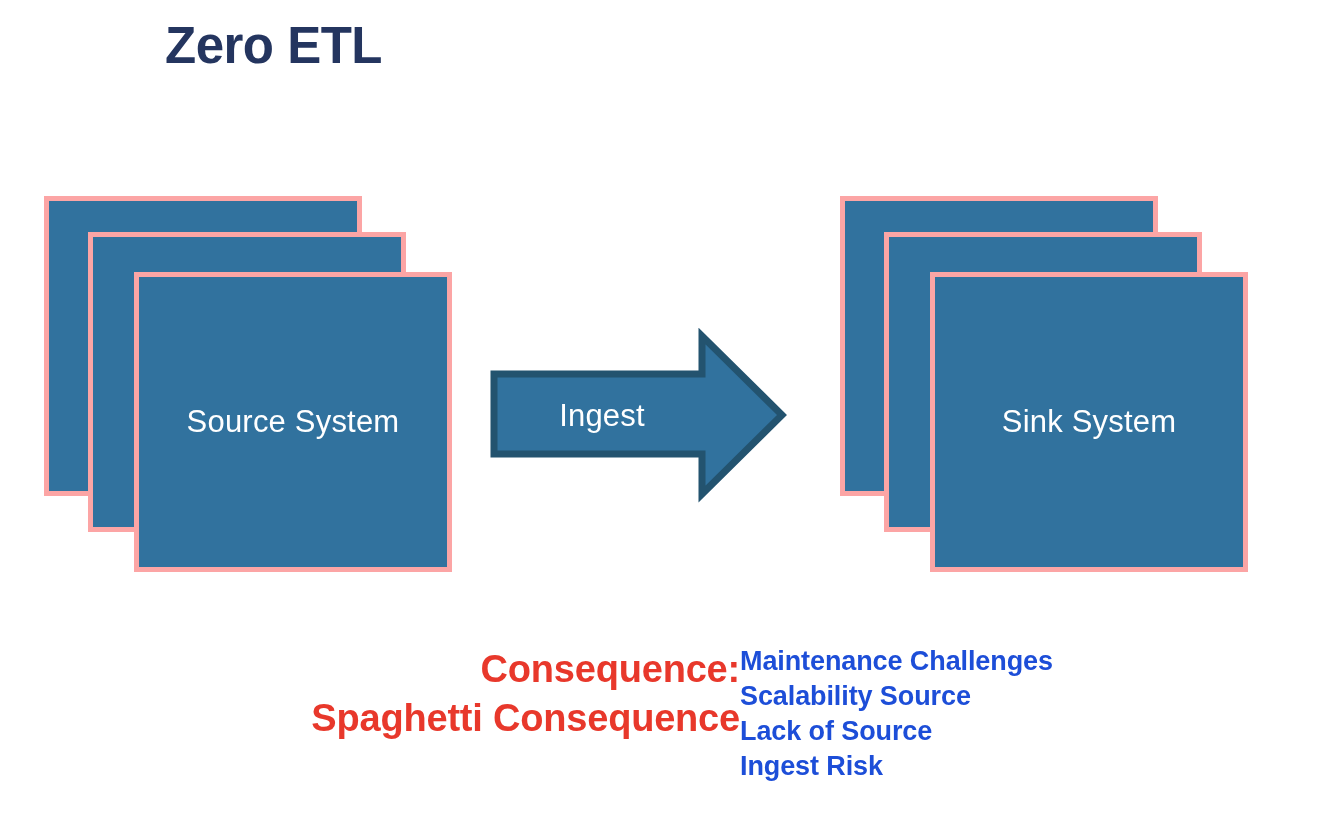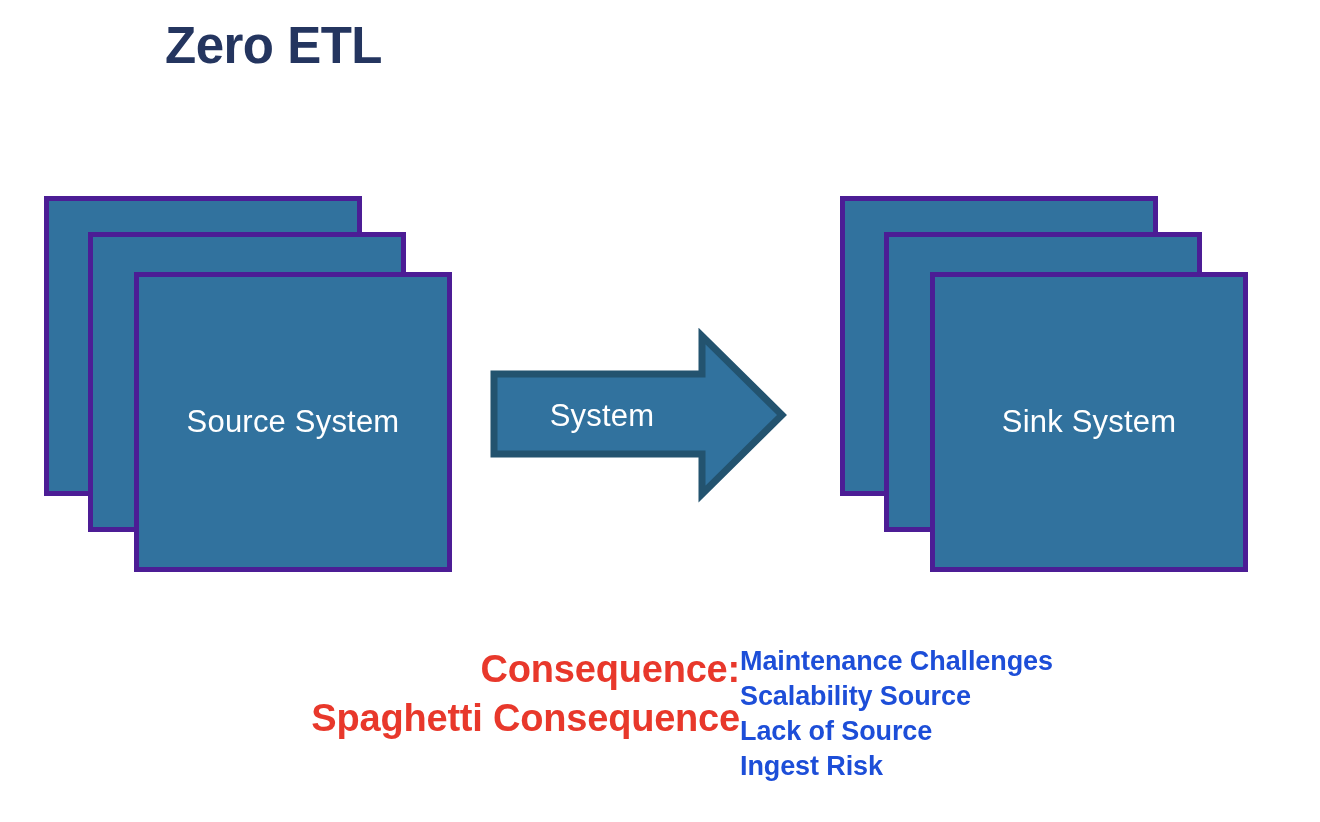--- a/index.html
+++ b/index.html
@@ -53,21 +53,21 @@
     width: 410px;
     height: 380px;
   }
   #source-stack { left: 40px;  top: 192px; }
   #sink-stack   { left: 836px; top: 192px; }
 
   .card {
     position: absolute;
     box-sizing: border-box;
     background: #31729e;
-    border: 5px solid #4c1d95;
+    border: 5px solid #fca5a5;
     width: 318px;
     height: 300px;
   }
   .card.back   { left: 4px;  top: 4px;  z-index: 1; }
   .card.middle { left: 48px; top: 40px; z-index: 2; }
   .card.front  { left: 94px; top: 80px; z-index: 3; }
 
   .card-label {
     position: absolute;
     left: 0;
@@ -155,21 +155,21 @@
     <div class="card middle"></div>
     <div class="card front">
       <div class="card-label">Source System</div>
     </div>
   </div>
 
   <div id="arrow">
     <svg viewBox="0 0 300 176" xmlns="http://www.w3.org/2000/svg">
       <polygon points="6,46 214,46 214,8 294,87 214,166 214,126 6,126" fill="#31729e" stroke="#23536f" stroke-width="7" stroke-linejoin="miter"></polygon>
     </svg>
-    <div id="arrow-label">System</div>
+    <div id="arrow-label">Ingest</div>
   </div>
 
   <div id="sink-stack" class="stack">
     <div class="card back"></div>
     <div class="card middle"></div>
     <div class="card front">
       <div class="card-label">Sink System</div>
     </div>
   </div>
 

